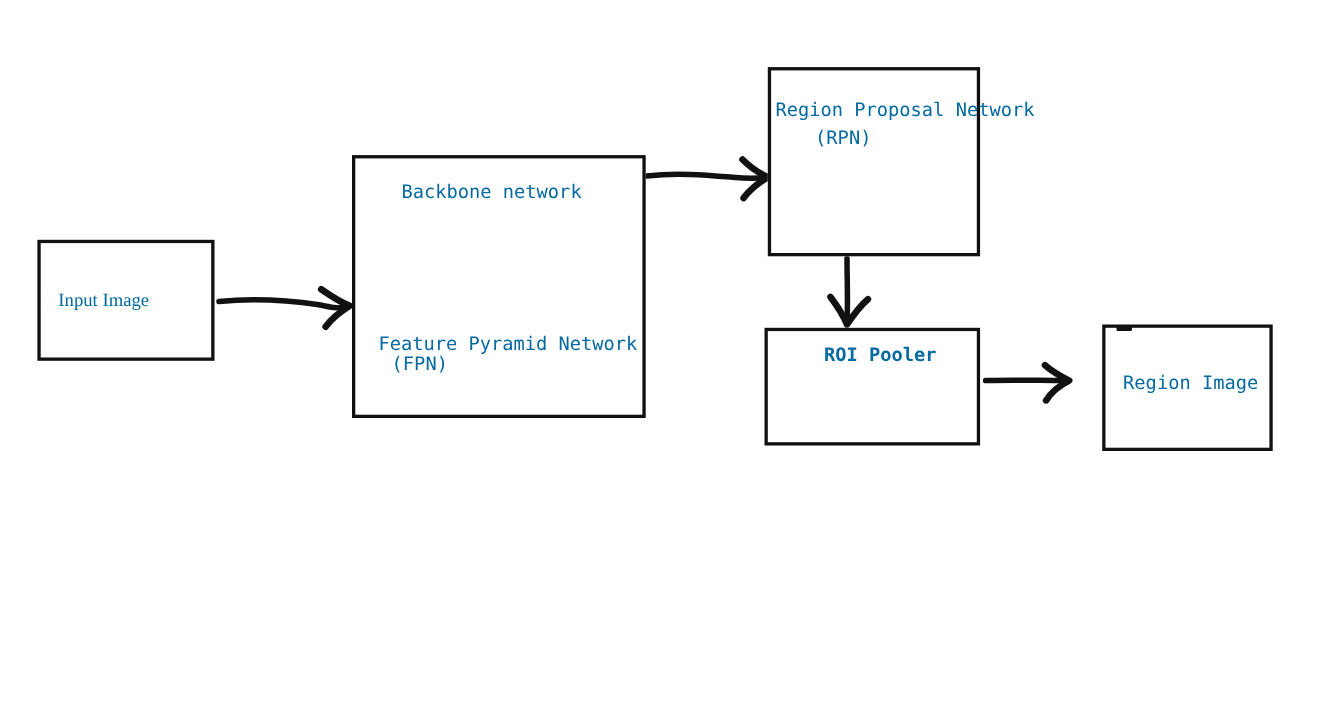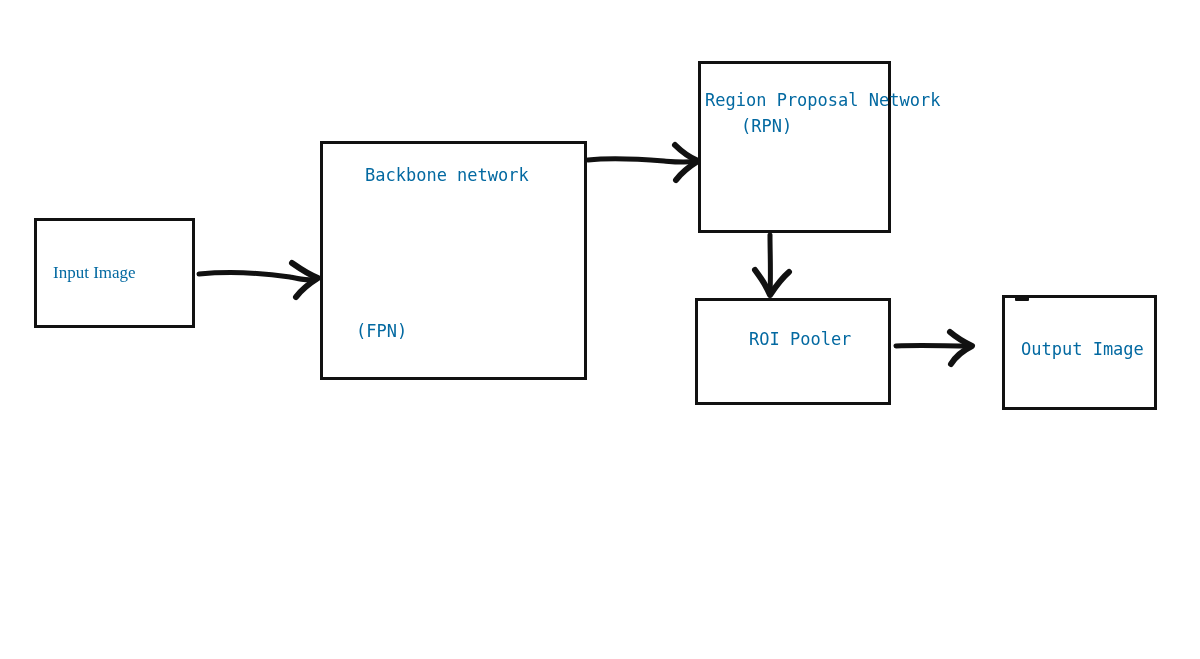--- a/index.html
+++ b/index.html
@@ -90,29 +90,30 @@
     </g>
   </svg>
 
   <div class="node" style="left:34px; top:218px; width:161px; height:110px;">
   </div>
   <div class="node-label" style="left:53px; top:263px;font-family:Liberation Serif, serif;">Input Image</div>
 
   <div class="node" style="left:320px; top:141px; width:267px; height:239px;">
   </div>
   <div class="node-label" style="left:365px; top:166px;">Backbone network</div>
+  <div class="node-label" style="left:344px; top:304px;">Feature Pyramid Network</div>
   <div class="node-label" style="left:356px; top:322px;">(FPN)</div>
 
   <div class="node" style="left:698px; top:61px; width:193px; height:172px;">
   </div>
   <div class="node-label" style="left:705px; top:91px;">Region Proposal Network</div>
   <div class="node-label" style="left:705px; top:117px;margin-left:36px;">(RPN)</div>
 
   <div class="node" style="left:695px; top:298px; width:196px; height:107px;">
   </div>
-  <div class="node-label" style="left:749px; top:330px;">ROI Pooler</div>
+  <div class="node-label" style="left:749px; top:314px;font-weight:bold;">ROI Pooler</div>
 
   <div class="node" style="left:1002px; top:295px; width:155px; height:115px;">
   </div>
   <div class="corner-blot" style="left:1015px; top:296px; width:14px; height:5px;"></div>
-  <div class="node-label" style="left:1021px; top:340px;">Output Image</div>
+  <div class="node-label" style="left:1021px; top:340px;">Region Image</div>
 
 </div>
 
 </body></html>

